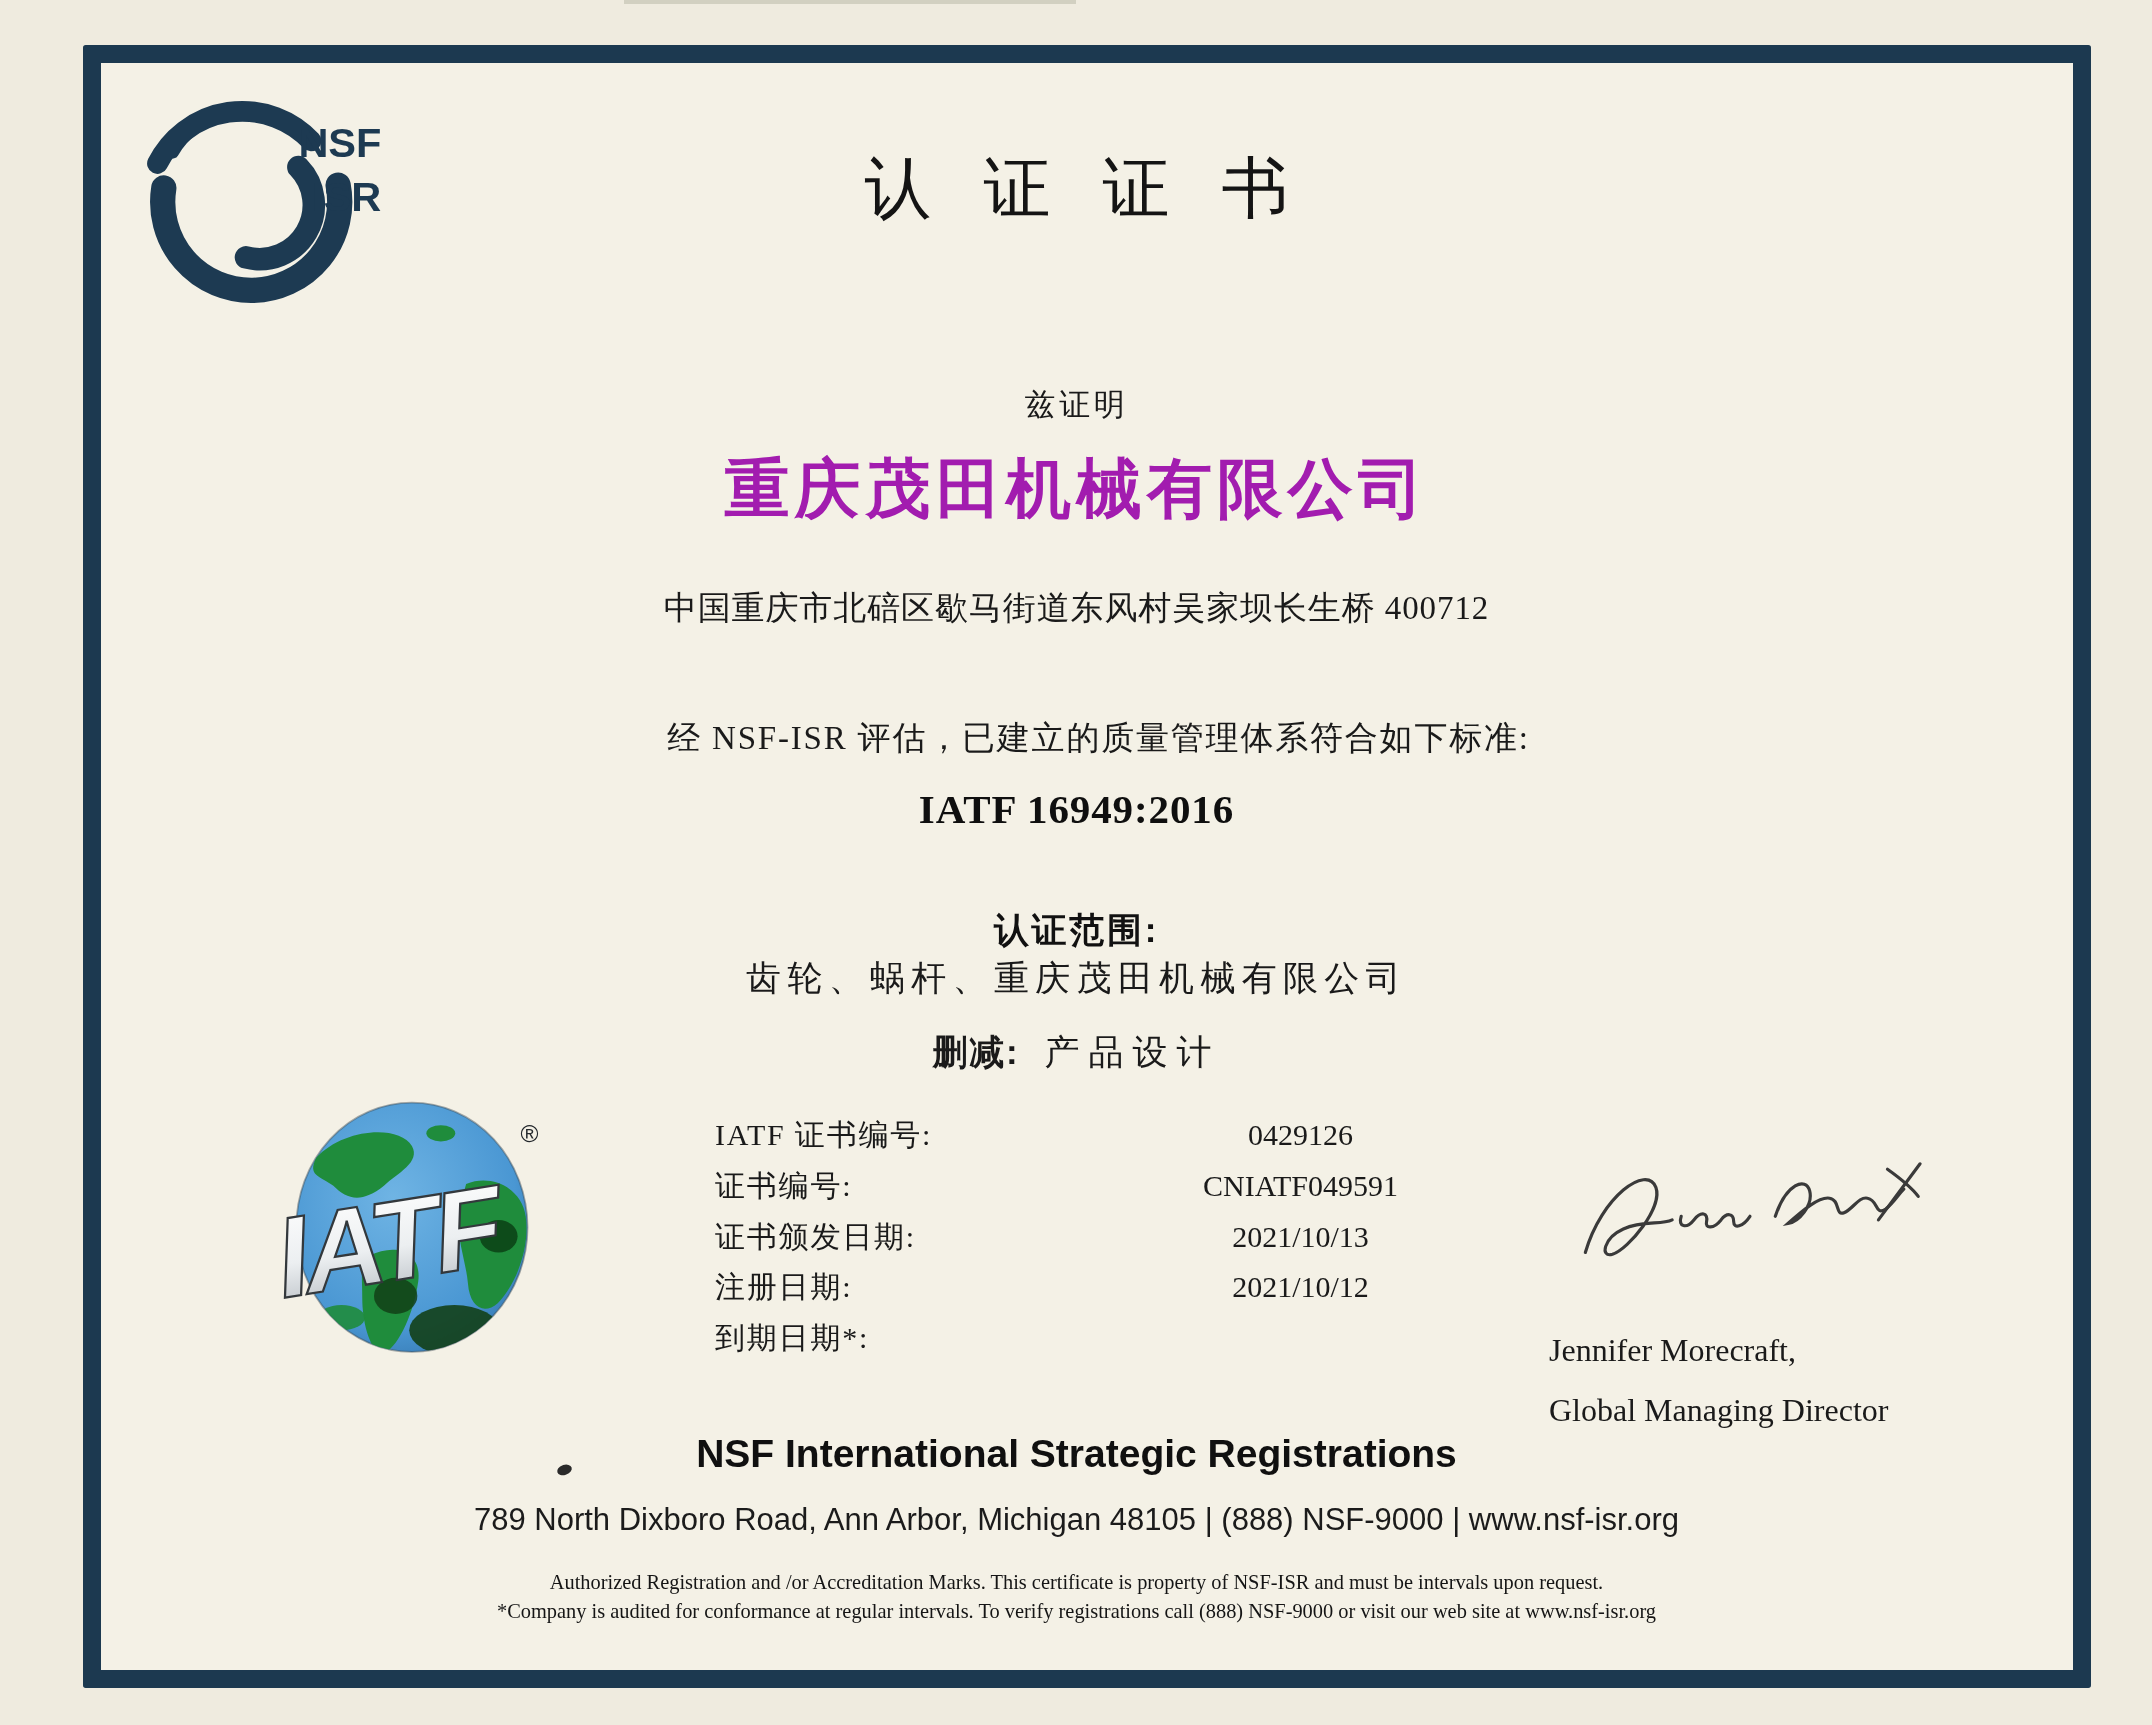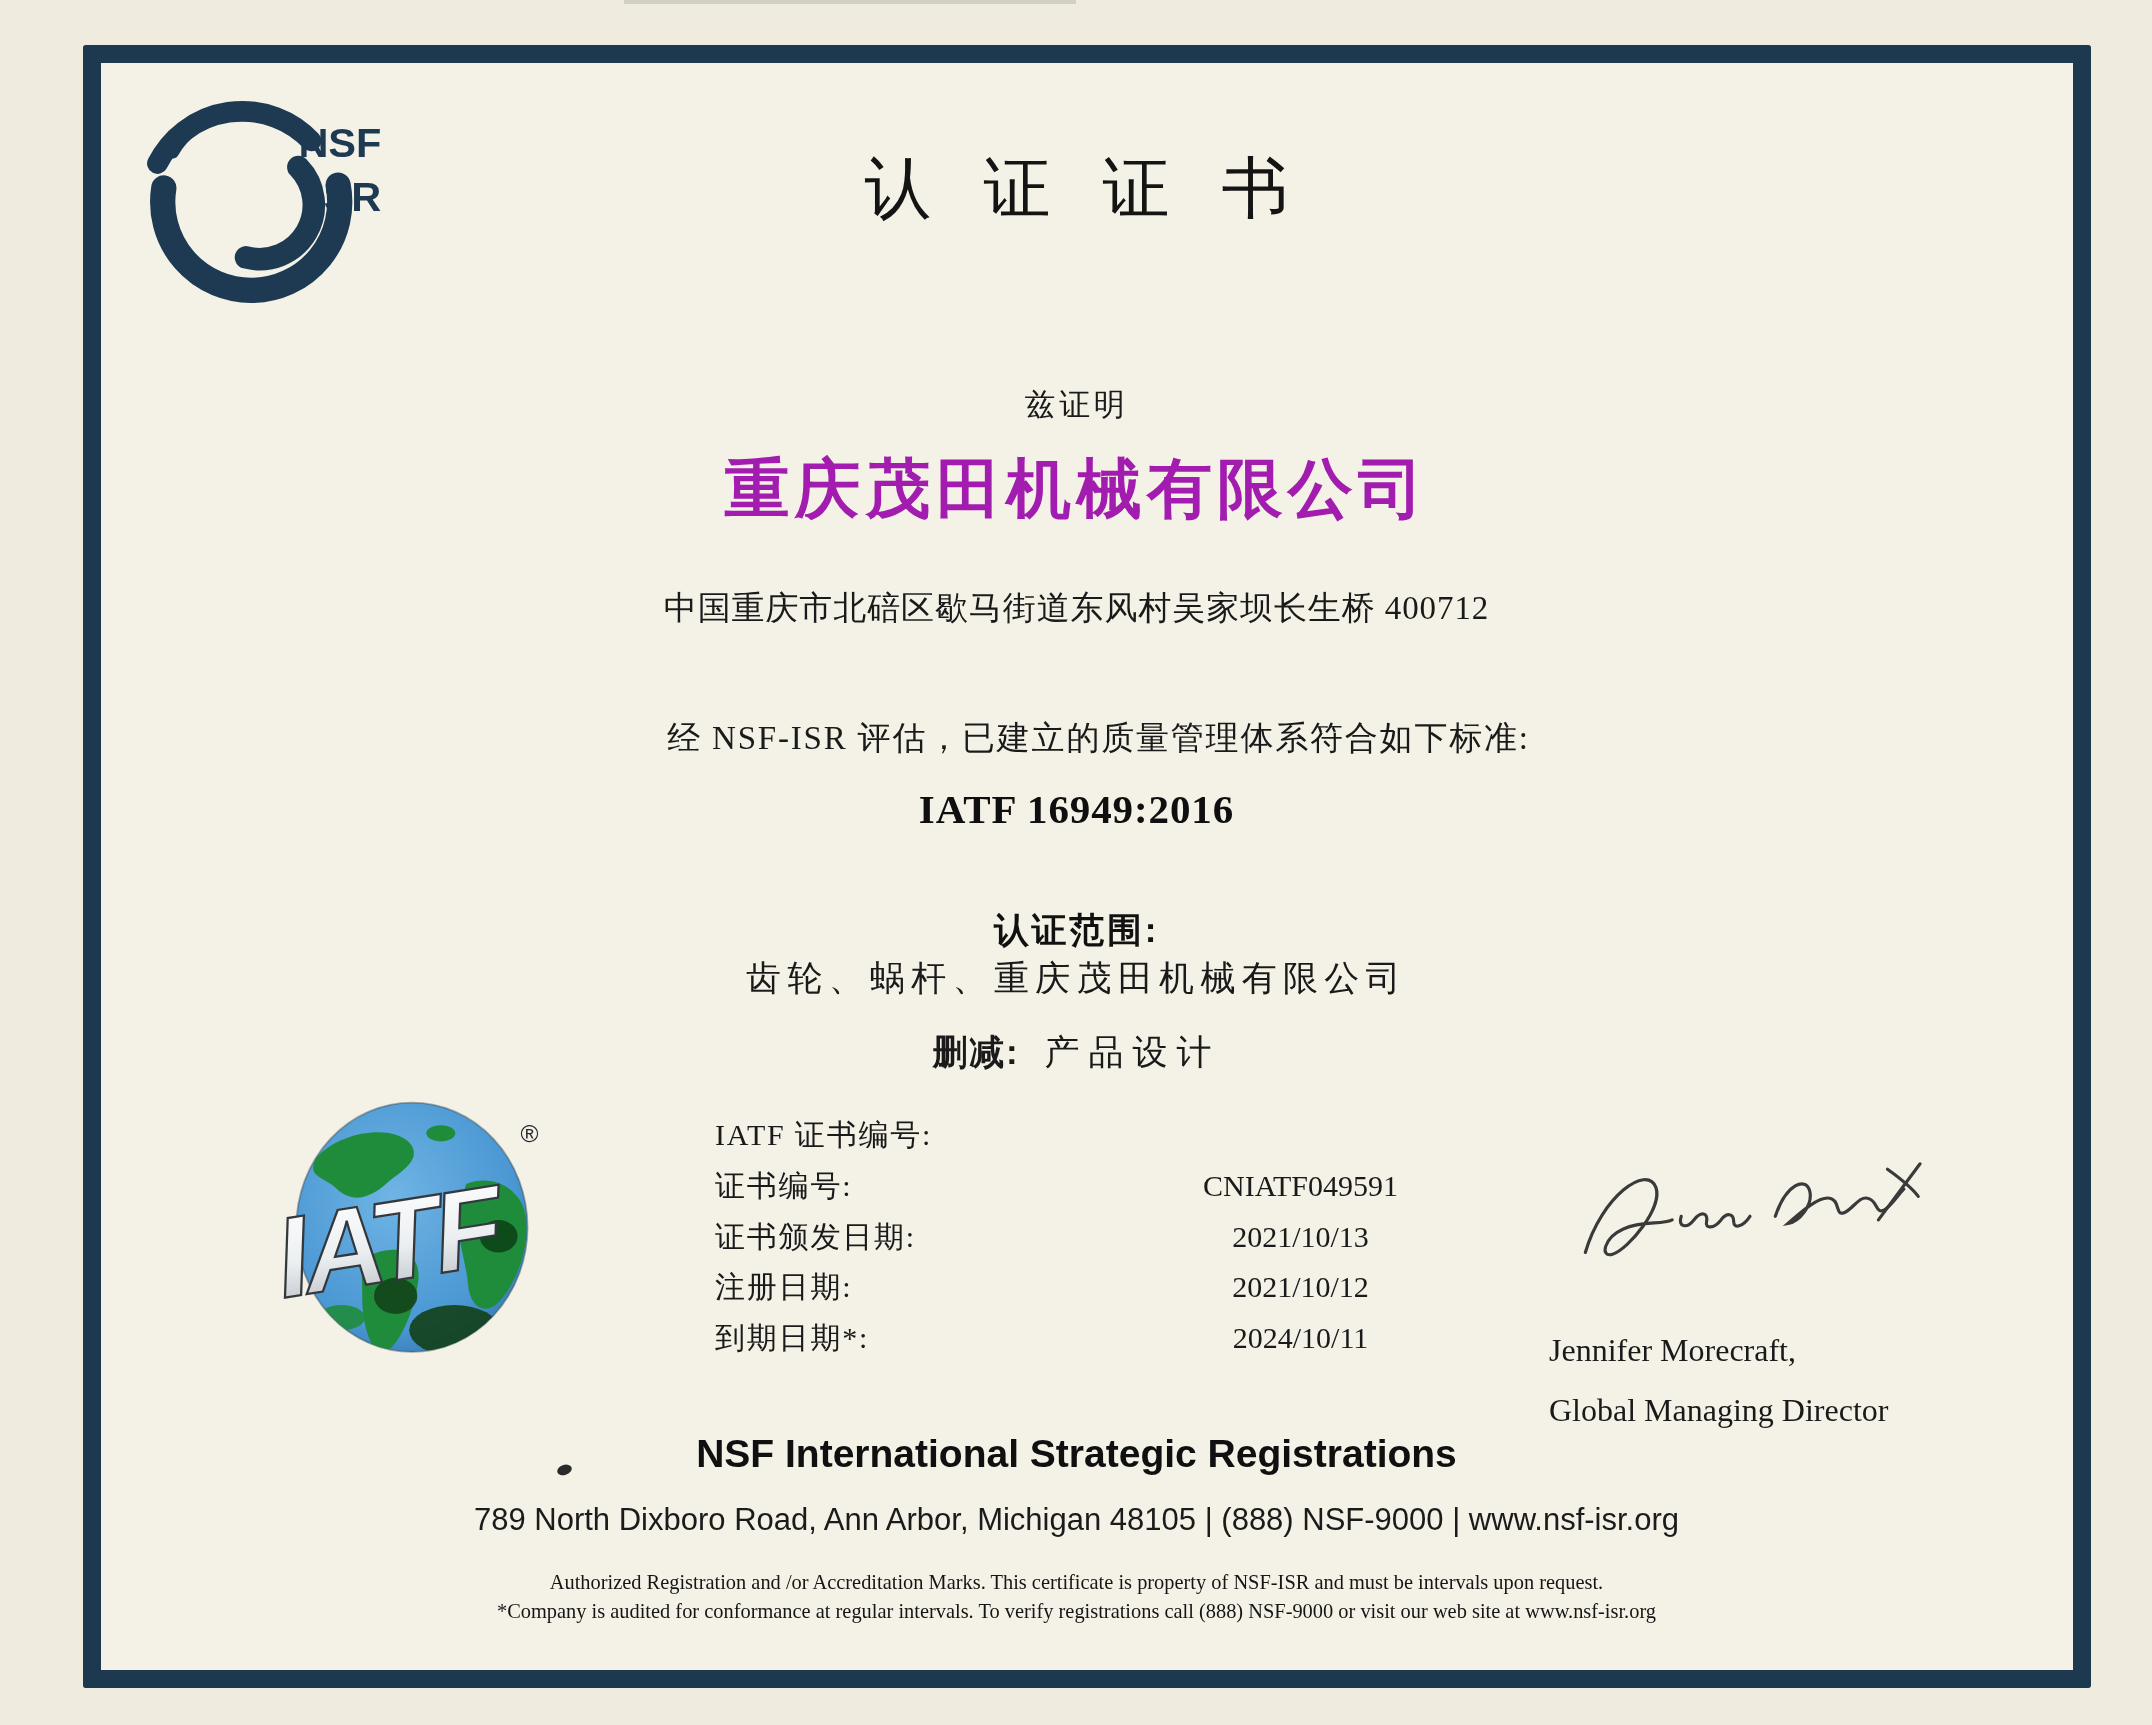--- a/index.html
+++ b/index.html
@@ -106,36 +106,36 @@
       <ellipse cx="213" cy="266" rx="50" ry="28" fill="#134018" opacity="0.9"></ellipse>
       <ellipse cx="88" cy="252" rx="26" ry="14" fill="#1f8c3c" opacity="0.9"></ellipse>
     </g>
     <text x="14" y="208" font-size="126" font-weight="bold" font-style="italic" transform="rotate(-9 160 160)" letter-spacing="-6" fill="url(#silverGrad)" stroke="#33383c" stroke-width="2.5">IATF</text>
     <text x="306" y="58" font-size="27" fill="#23282c" text-anchor="end">®</text>
   </g>
 </svg>
 
 <div class="abs details-row" style="top:1114px;">
   <span class="lbl">IATF 证书编号:</span>
+  <span class="val">0429126</span>
 </div>
 <div class="abs details-row" style="top:1165px;">
   <span class="lbl">证书编号:</span>
   <span class="val">CNIATF049591</span>
 </div>
 <div class="abs details-row" style="top:1216px;">
   <span class="lbl">证书颁发日期:</span>
   <span class="val">2021/10/13</span>
 </div>
 <div class="abs details-row" style="top:1266px;">
   <span class="lbl">注册日期:</span>
   <span class="val">2021/10/12</span>
 </div>
 <div class="abs details-row" style="top:1317px;">
   <span class="lbl">到期日期*:</span>
-  <span class="val">2024/10/11</span>
 </div>
 
 <svg class="abs" style="left:1560px;top:1133px;" width="389" height="172" viewBox="0 0 430 190">
   <g fill="none" stroke="#3a3a3a" stroke-width="3.5" stroke-linecap="round">
     <path d="M28 132 C46 70 96 34 106 60 C114 82 76 128 58 134 C44 138 48 116 70 106 C92 96 112 102 124 96"></path>
     <path d="M134 92 C130 104 140 106 148 96 C156 86 164 88 162 98 C160 106 170 106 178 96 C184 88 192 88 192 98 C192 106 202 104 210 92"></path>
     <path d="M238 92 C250 56 272 48 276 64 C280 80 264 98 252 100 C268 86 286 70 298 72 C310 74 304 92 314 88 C324 84 330 70 340 72 C352 74 348 92 360 84 C368 78 374 68 380 62"></path>
     <path d="M352 96 L398 34"></path>
     <path d="M362 40 C376 50 390 62 396 70"></path>
   </g>

